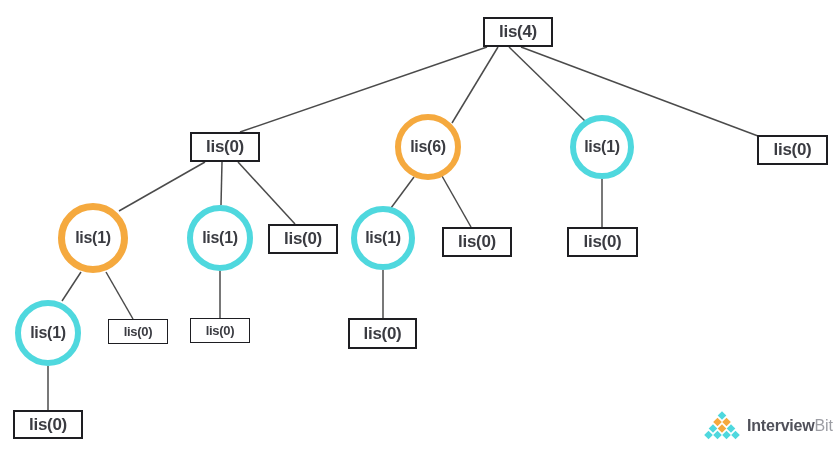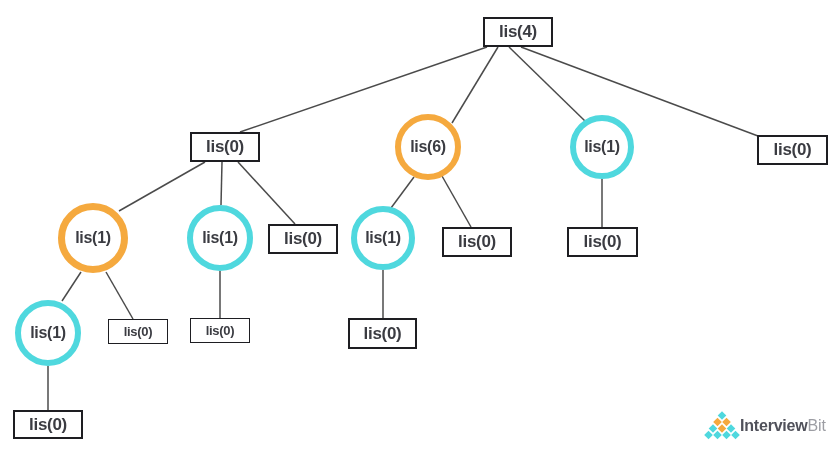--- a/index.html
+++ b/index.html
@@ -45,20 +45,21 @@
     font-size: 16px;
   }
   .circle.orange { border: 6px solid var(--orange, #f5a93e); }
   .circle.cyan   { border: 6px solid var(--cyan, #4fd8de); }
   .logo {
     position: absolute;
     left: 704px;
     top: 411px;
     display: flex;
     align-items: center;
+    gap: 7px;
   }
   .logo-text {
     font-size: 16px;
     letter-spacing: -0.2px;
     line-height: 1;
   }
   .logo-text .primary {
     font-weight: 700;
     color: var(--logo-text-primary-color, #50515a);
   }

